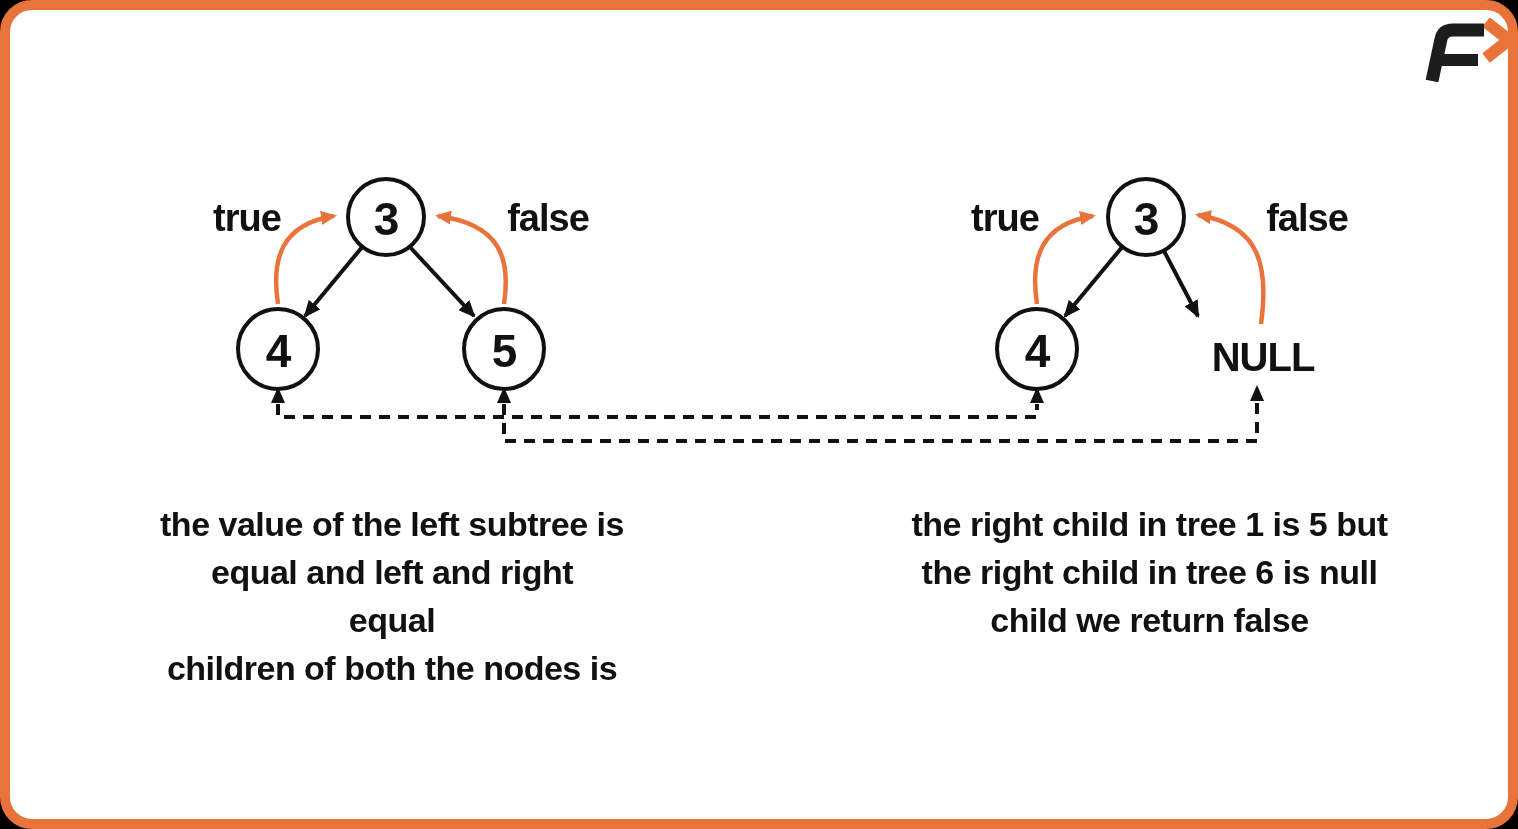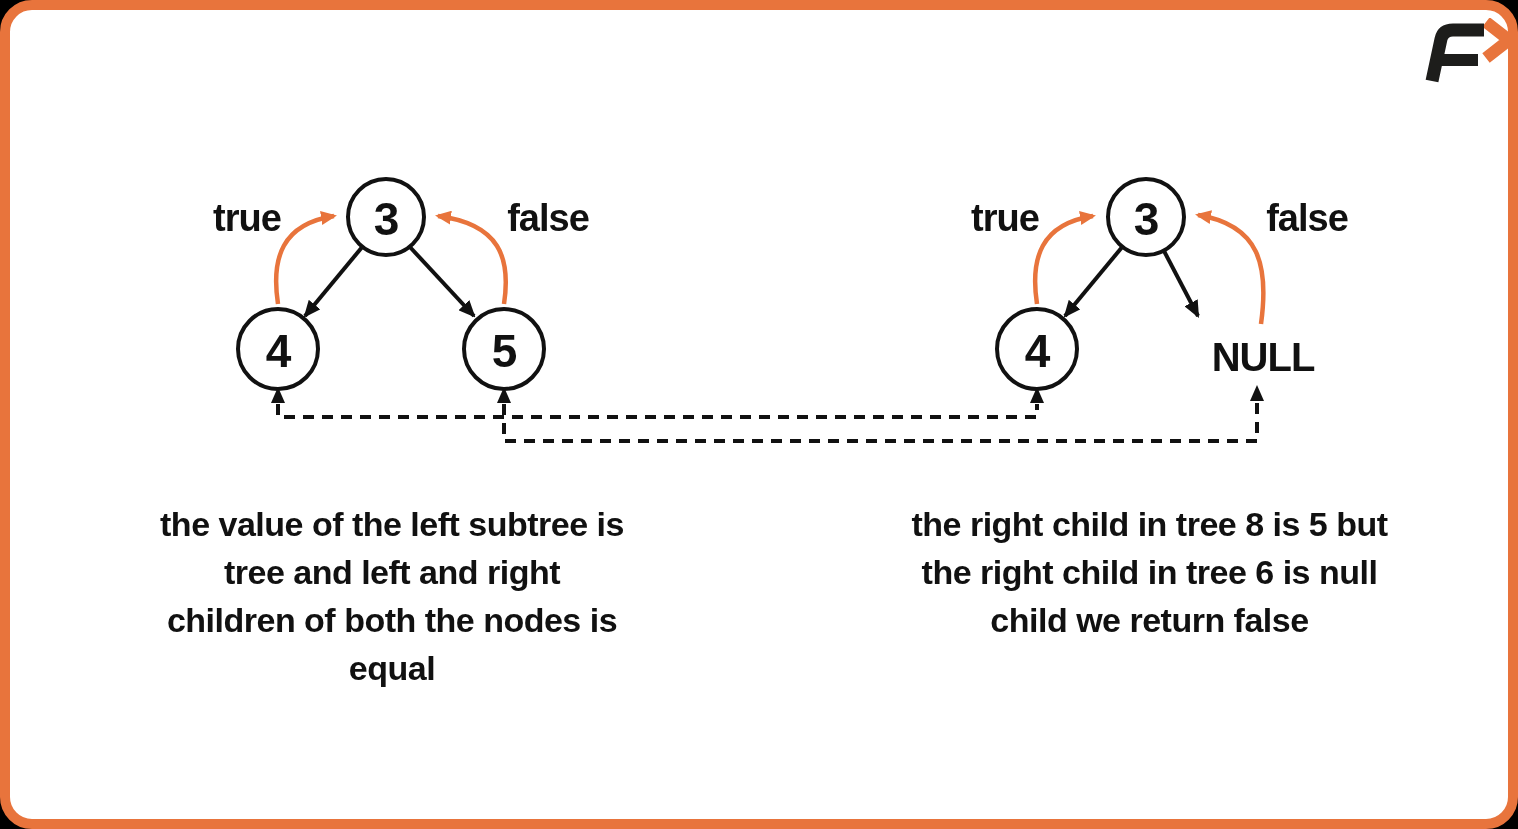--- a/index.html
+++ b/index.html
@@ -149,27 +149,27 @@
       <path class="arrowhead-fill" d="M 1027,377 L 1020,393 L 1034,393 z"></path>
 
       <path class="dashed-line" d="M 494,394 L 494,431 L 1247,431 L 1247,392"></path>
       <path class="arrowhead-fill" d="M 494,377 L 487,393 L 501,393 z"></path>
       <path class="arrowhead-fill" d="M 1247,375 L 1240,391 L 1254,391 z"></path>
     </g>
   </svg>
 
   <div class="caption caption-left">
     <div>the value of the left subtree is</div>
-    <div>tree and left and right</div>
+    <div>equal and left and right</div>
+    <div>equal</div>
     <div>children of both the nodes is</div>
-    <div>equal</div>
   </div>
 
   <div class="caption caption-right">
-    <div>the right child in tree 8 is 5 but</div>
+    <div>the right child in tree 1 is 5 but</div>
     <div>the right child in tree 6 is null</div>
     <div>child we return false</div>
   </div>
 
   <svg class="logo" viewBox="0 0 100 72">
 
     <path d="M 64,4 L 87,22 L 64,40" fill="none" stroke="#E8743C" stroke-width="12" stroke-linejoin="miter" stroke-linecap="butt"></path>
 
     <path d="M 10,63 L 19,21 Q 21,12 31,12 L 62,12" fill="none" stroke="#1d1d1b" stroke-width="13" stroke-linejoin="round" stroke-linecap="butt"></path>
     <path d="M 13,42 L 56,42" fill="none" stroke="#1d1d1b" stroke-width="12" stroke-linecap="butt"></path>

